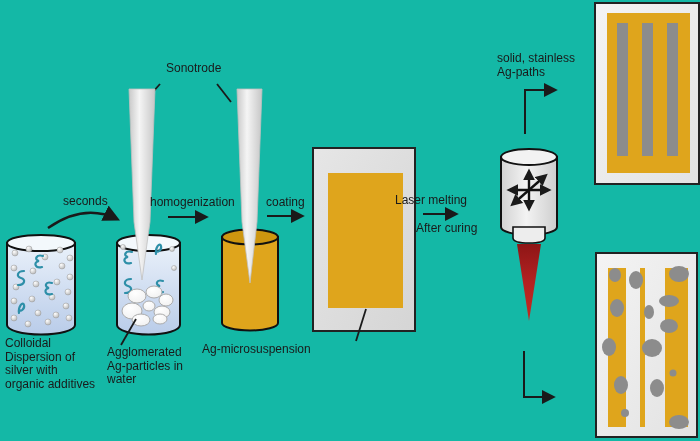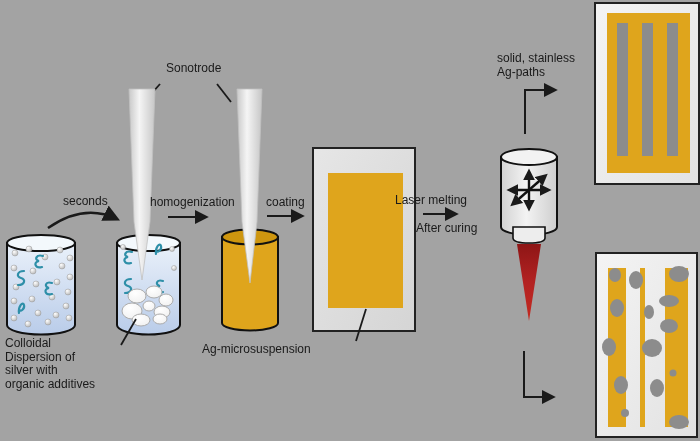--- a/index.html
+++ b/index.html
@@ -1,16 +1,16 @@
 <!DOCTYPE html>
 <html><head>
 <meta charset="utf-8">
 <style>
   html,body{margin:0;padding:0;background:#fff;}
-  #stage{position:relative;width:700px;height:441px;background:#a3a3a3;overflow:hidden;
+  #stage{position:relative;width:700px;height:441px;background:#14b8a6;overflow:hidden;
          font-family:"Liberation Sans", sans-serif;}
   #stage svg{position:absolute;left:0;top:0;}
   .lbl{position:absolute;font-size:12px;line-height:1.13;color:#1a1a1a;
        white-space:pre-line;font-family:"Liberation Sans", sans-serif;}
 </style>
 </head>
 <body>
 
 <div id="stage">
 <svg width="700" height="441" viewBox="0 0 700 441">
@@ -228,16 +228,19 @@
   <div class="lbl" style="left:166px;top:62px;">Sonotrode</div>
   <div class="lbl" style="left:63px;top:195px;">seconds</div>
   <div class="lbl" style="left:150px;top:196px;">homogenization</div>
   <div class="lbl" style="left:266px;top:196px;">coating</div>
   <div class="lbl" style="left:395px;top:194px;">Laser melting</div>
   <div class="lbl" style="left:416px;top:222px;">After curing</div>
   <div class="lbl" style="left:5px;top:337px;">Colloidal
 Dispersion of
 silver with
 organic additives</div>
+  <div class="lbl" style="left:107px;top:346px;">Agglomerated
+Ag-particles in
+water</div>
   <div class="lbl" style="left:202px;top:343px;">Ag-microsuspension</div>
   <div class="lbl" style="left:497px;top:52px;">solid, stainless
 Ag-paths</div>
 </div>
 
 </body></html>

